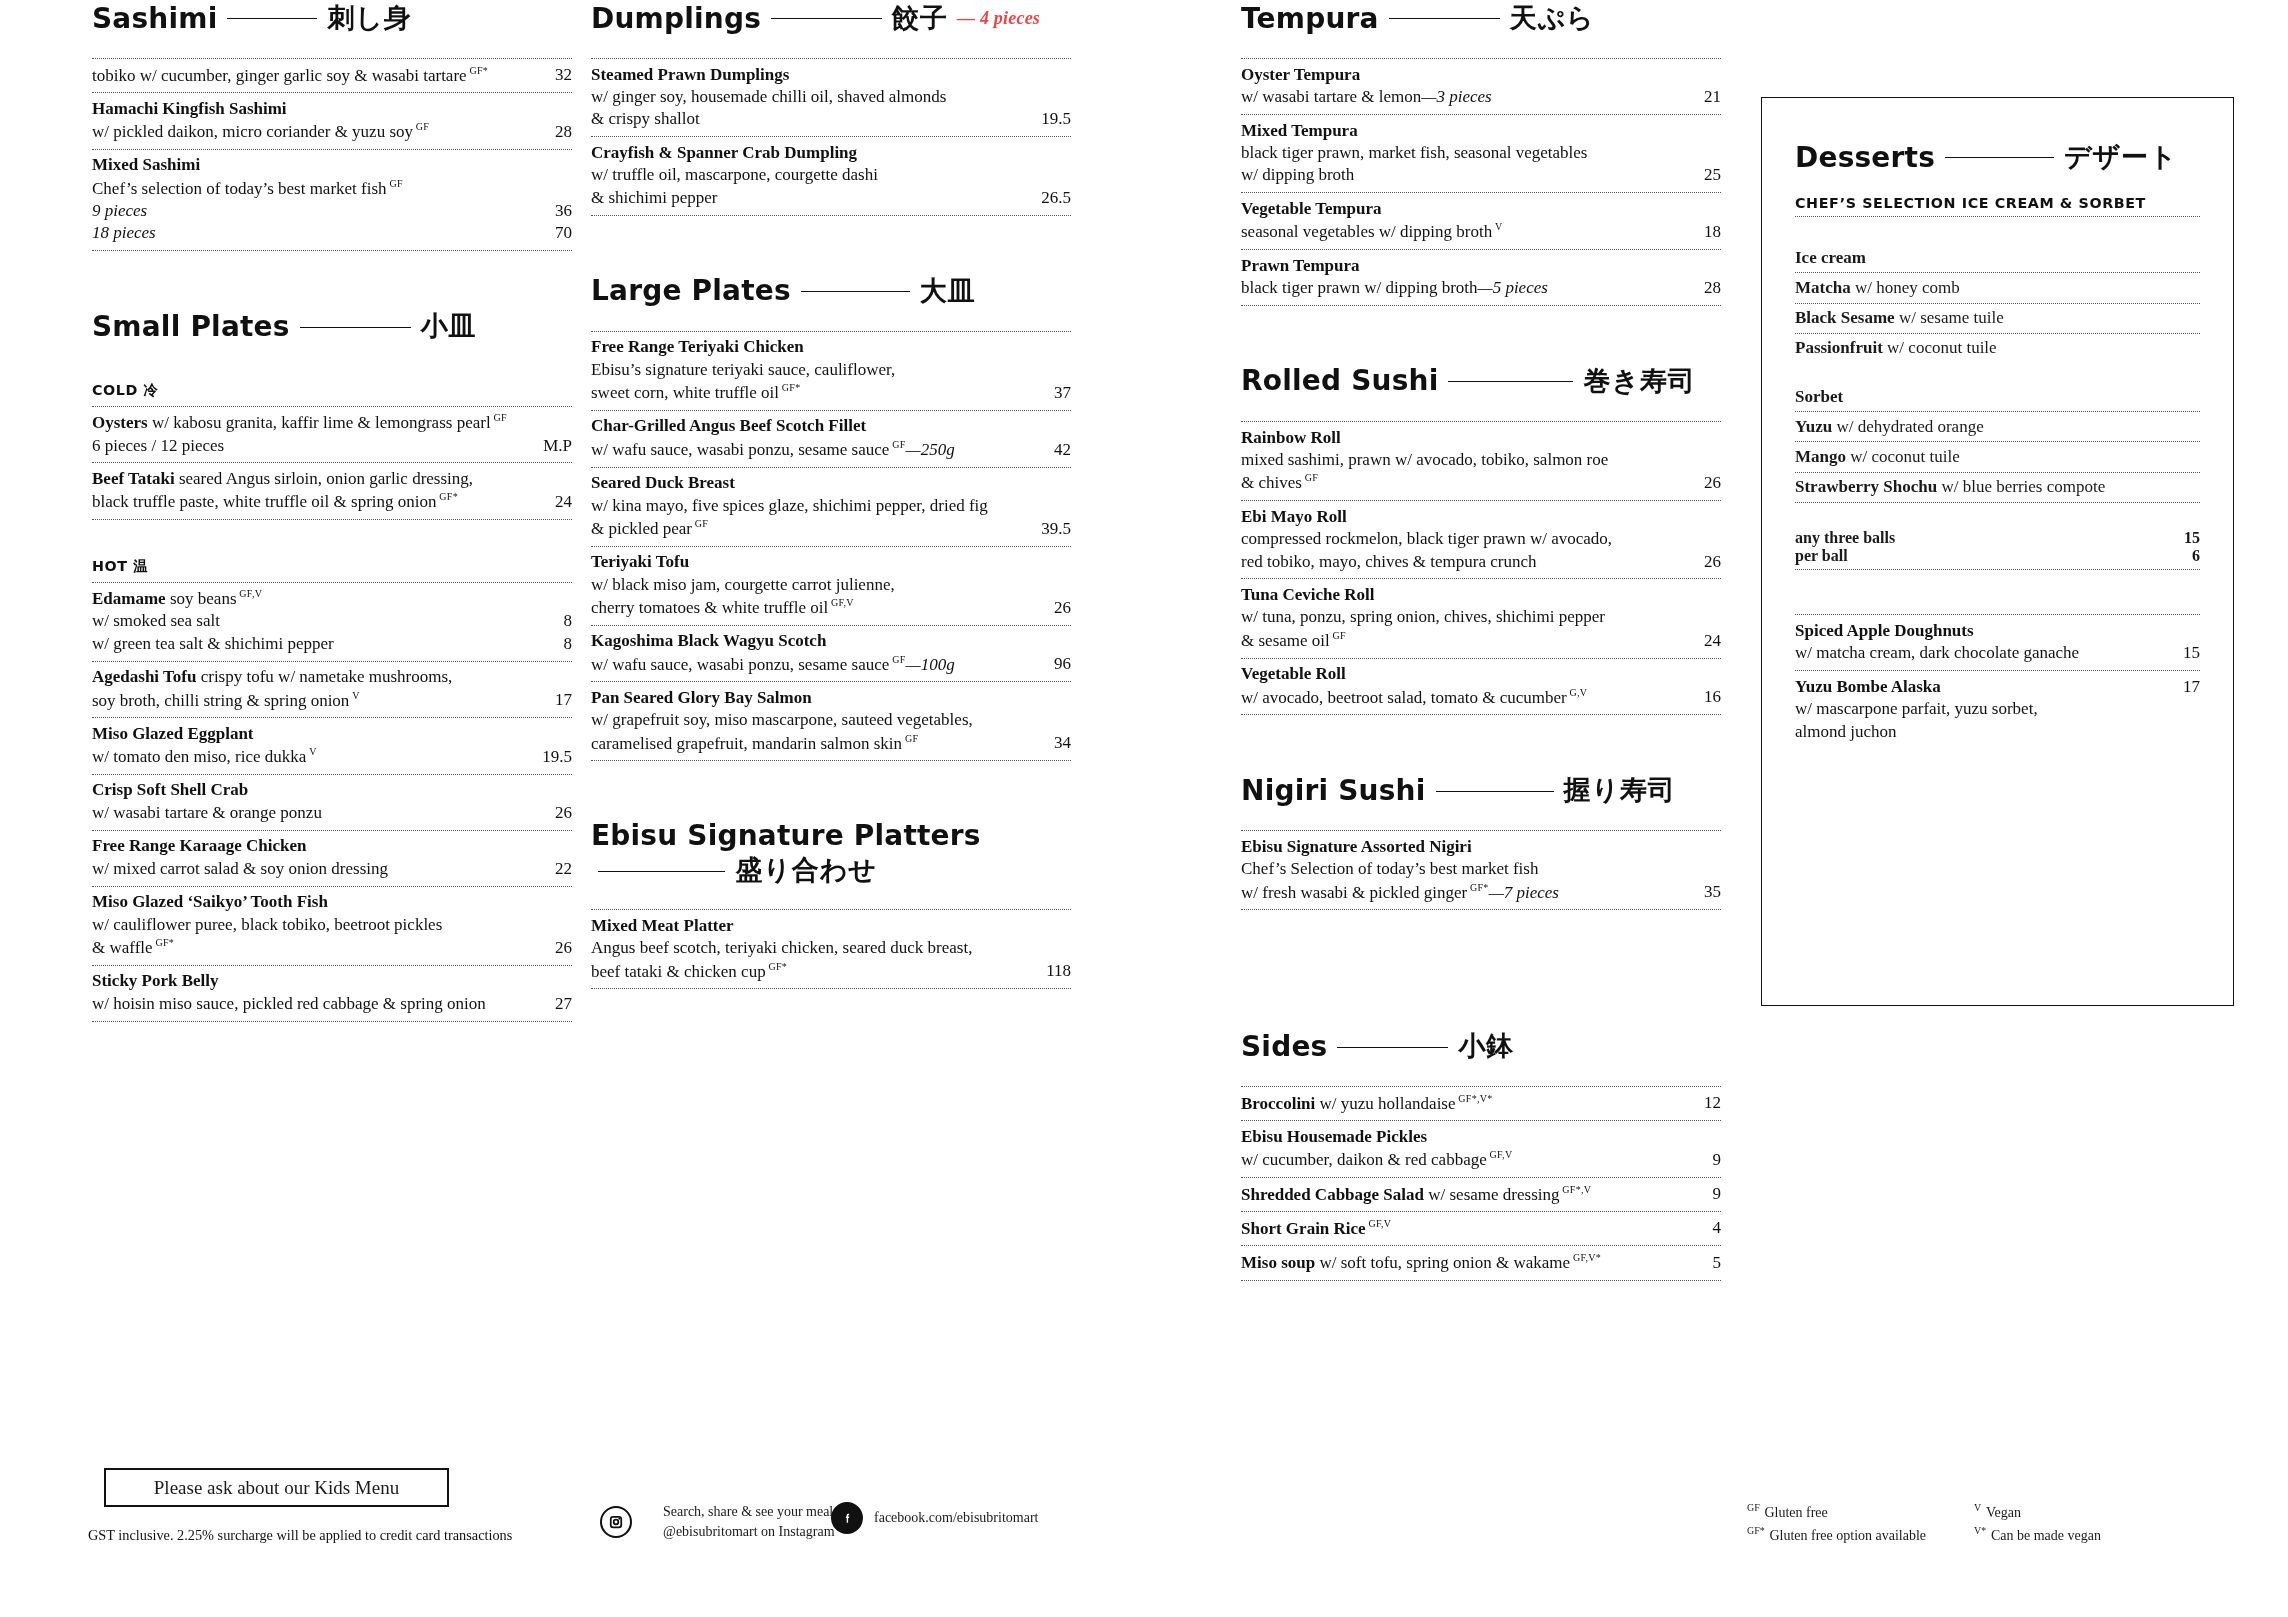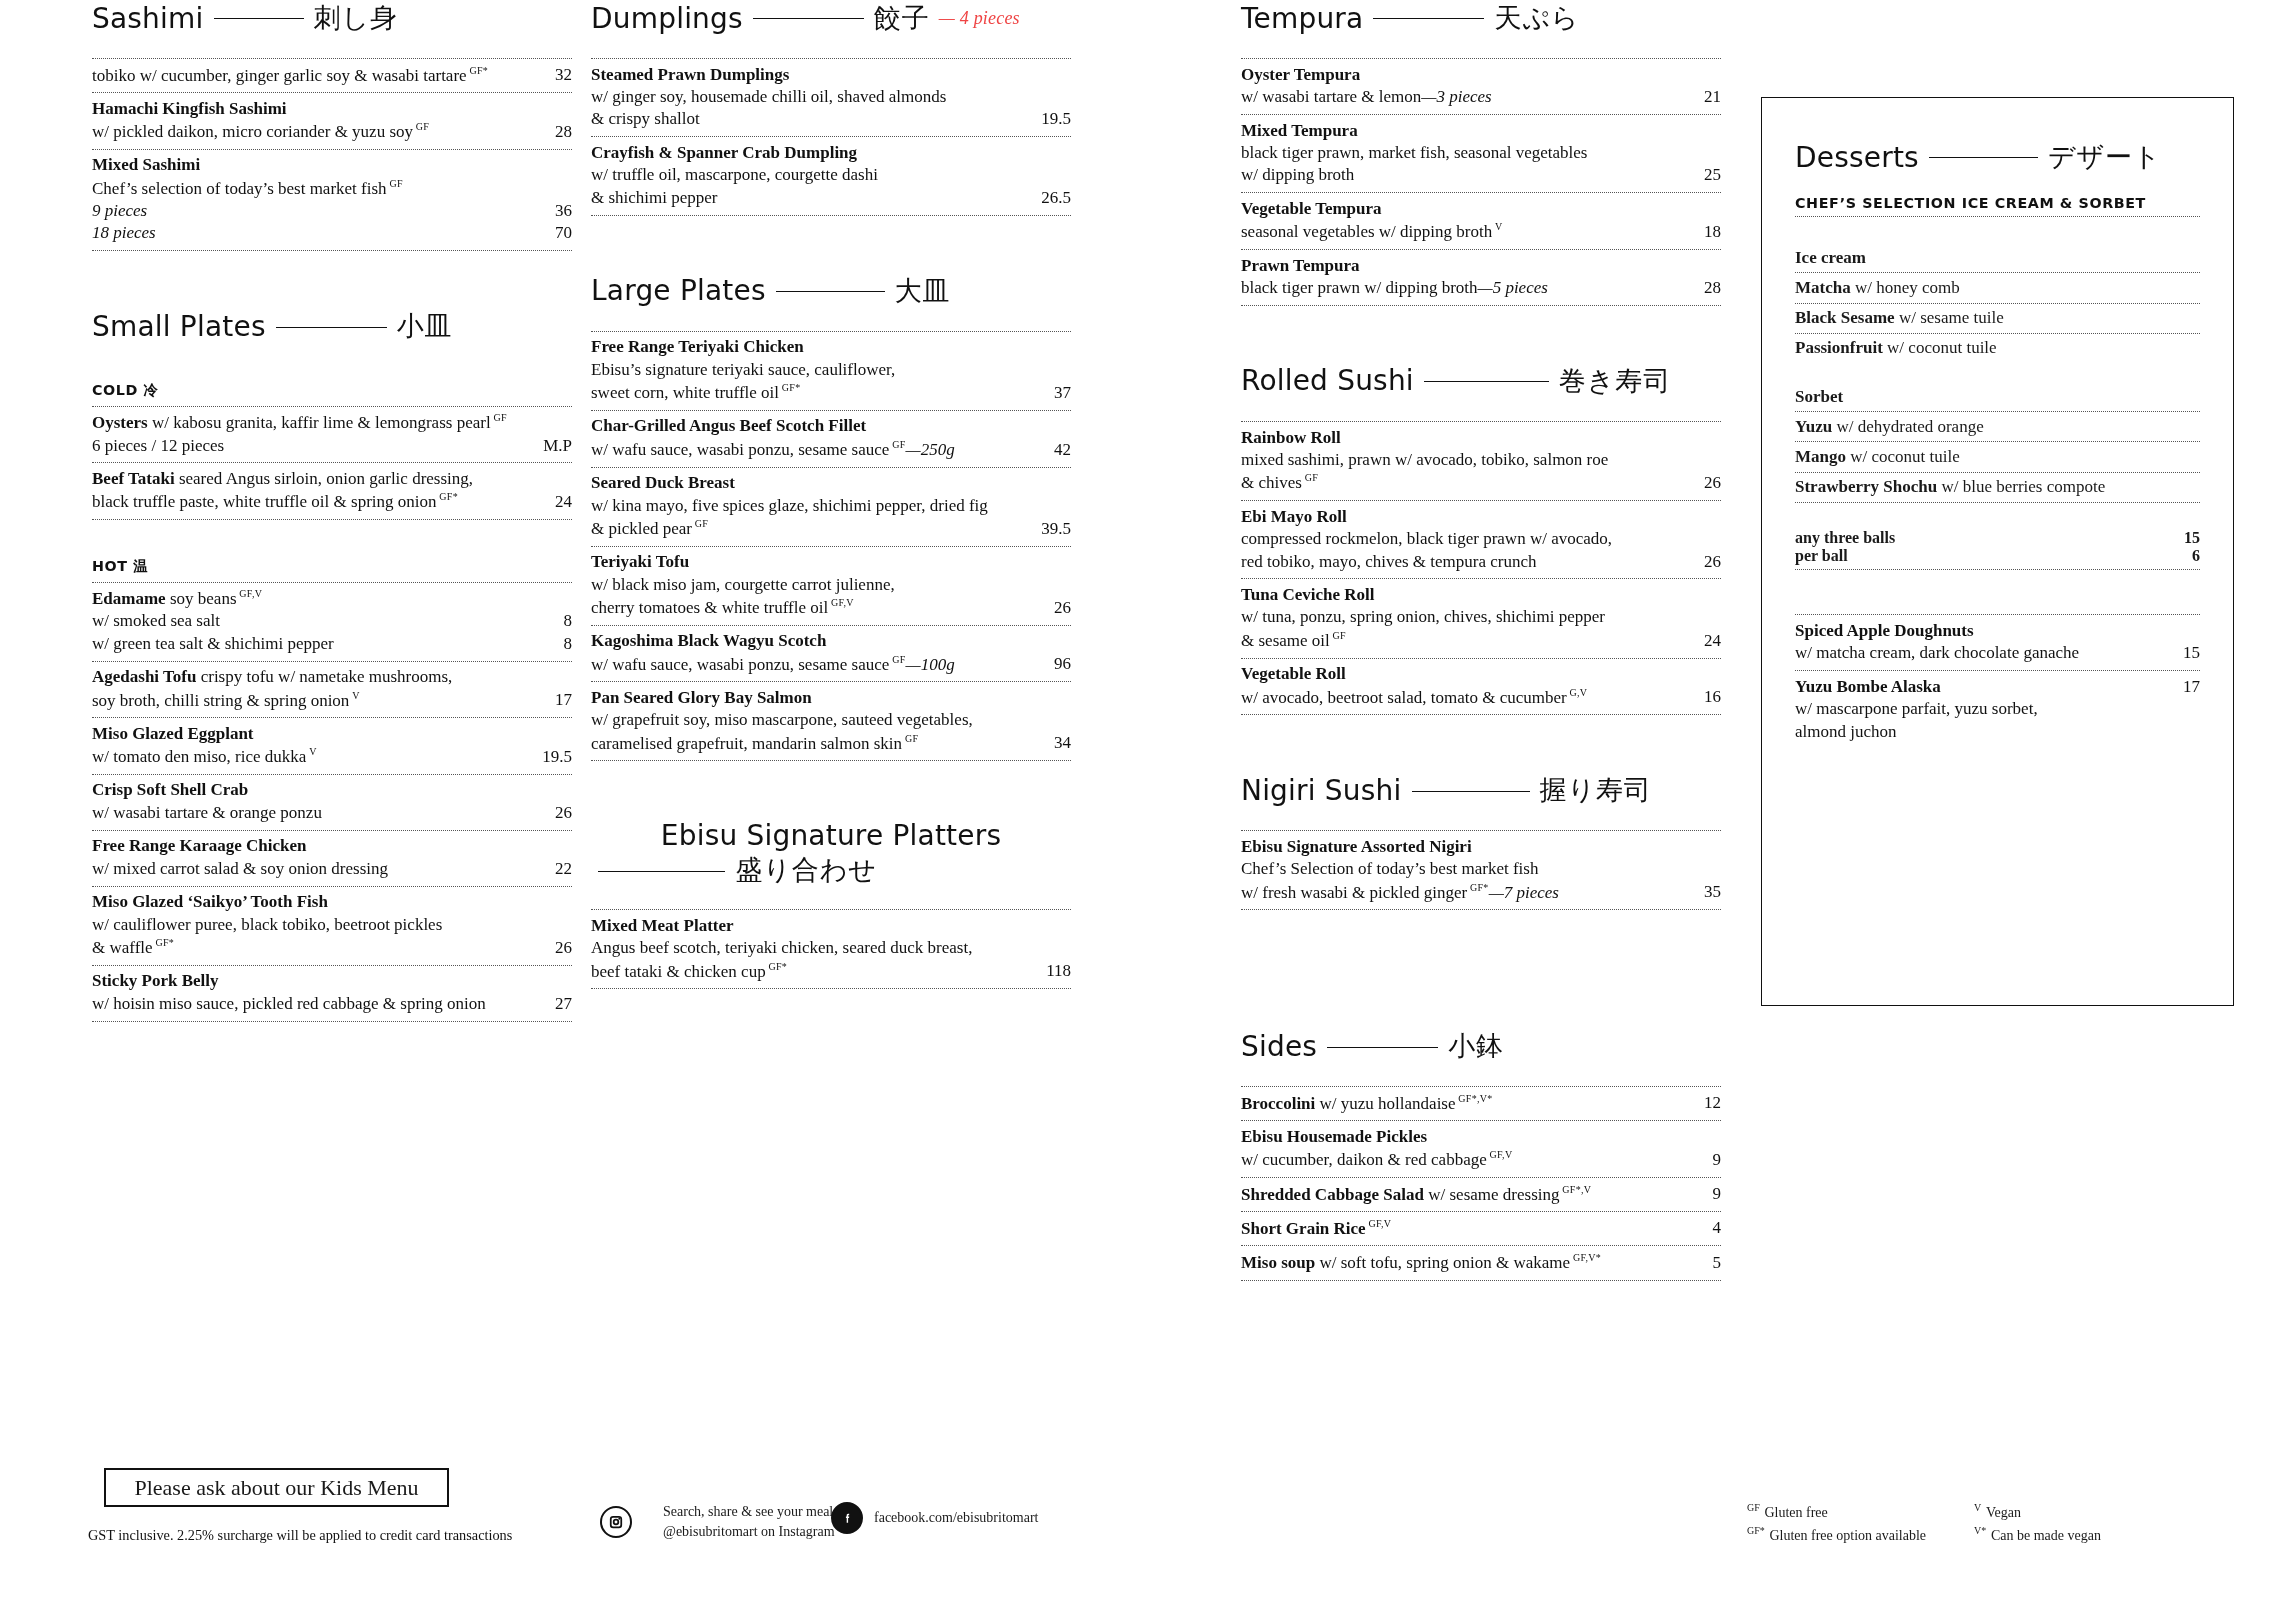--- a/index.html
+++ b/index.html
@@ -13,26 +13,25 @@
   .page { position:absolute; inset:0; padding:0; }
   .col { position:absolute; top:0; }
   .col-1 { left:92px;  width:480px; }
   .col-2 { left:591px;  width:480px; }
   .col-3 { left:1241px; width:480px; }
 
   
   .sec-head {
     display:flex; align-items:center; gap:0;
     font-family:"DejaVu Sans", sans-serif;
-    font-weight:400;
+    font-weight:700;
     font-size:28px;
     letter-spacing:0.2px;
     color:#111;
     white-space:nowrap;
-    text-align:center;
   }
   .sec-head .en { font-size:28px; }
   .sec-head .rule {
     flex:0 0 auto; height:0; border-top:1.5px solid #111;
     margin:0 10px; position:relative; top:0.9px;
   }
   .sec-head .jp { font-size:27px; letter-spacing:0.9px; }
   .sec-head .note {
     font-family:"Liberation Serif", serif;
     font-style:italic; font-size:18px; margin-left:9.2px; color:#ef4444;
@@ -84,21 +83,21 @@
   .dessert-plain { font-size:17px; padding:4.6px 0 4.6px 0;
     border-bottom:1.3px dotted #555; }
   .bold { font-weight:700; }
 
   
   .kids-box {
     position:absolute; left:104px; top:1468px;
     width:341px; height:35px;
     border:2.3px solid #111;
     display:flex; align-items:center; justify-content:center;
-    font-size:22px;
+    font-size:19px;
     text-align:center;
   }
   .gst {
     position:absolute; left:88px; top:1527px;
     font-size:14.3px; color:#111; white-space:nowrap;
   }
   .social { position:absolute; top:1502px; display:flex; align-items:center; gap:11px; }
   .social.ig { left:600px; }
   .social.fb { left:831px; }
   .circ {

